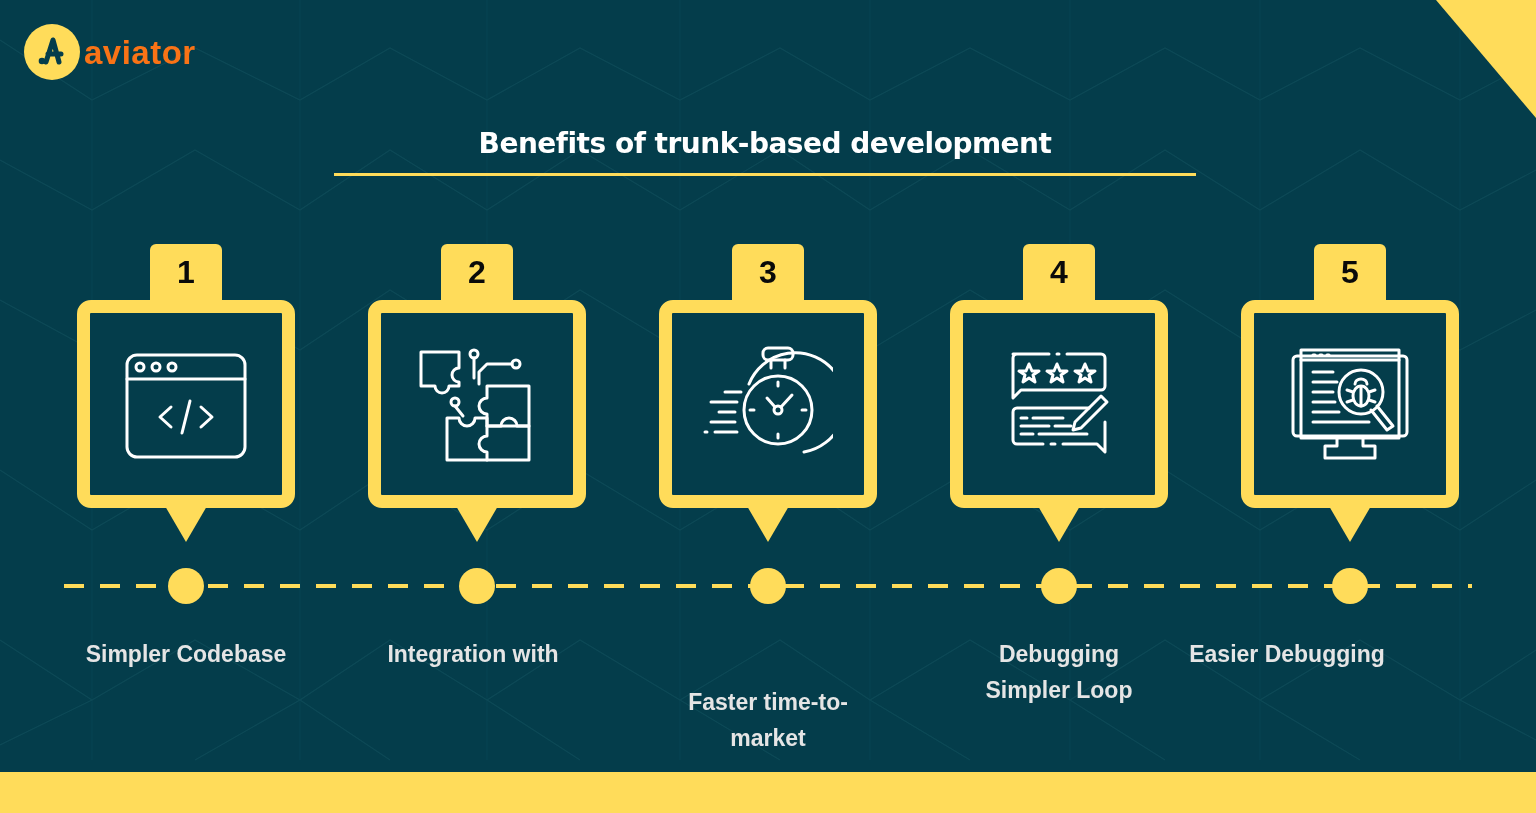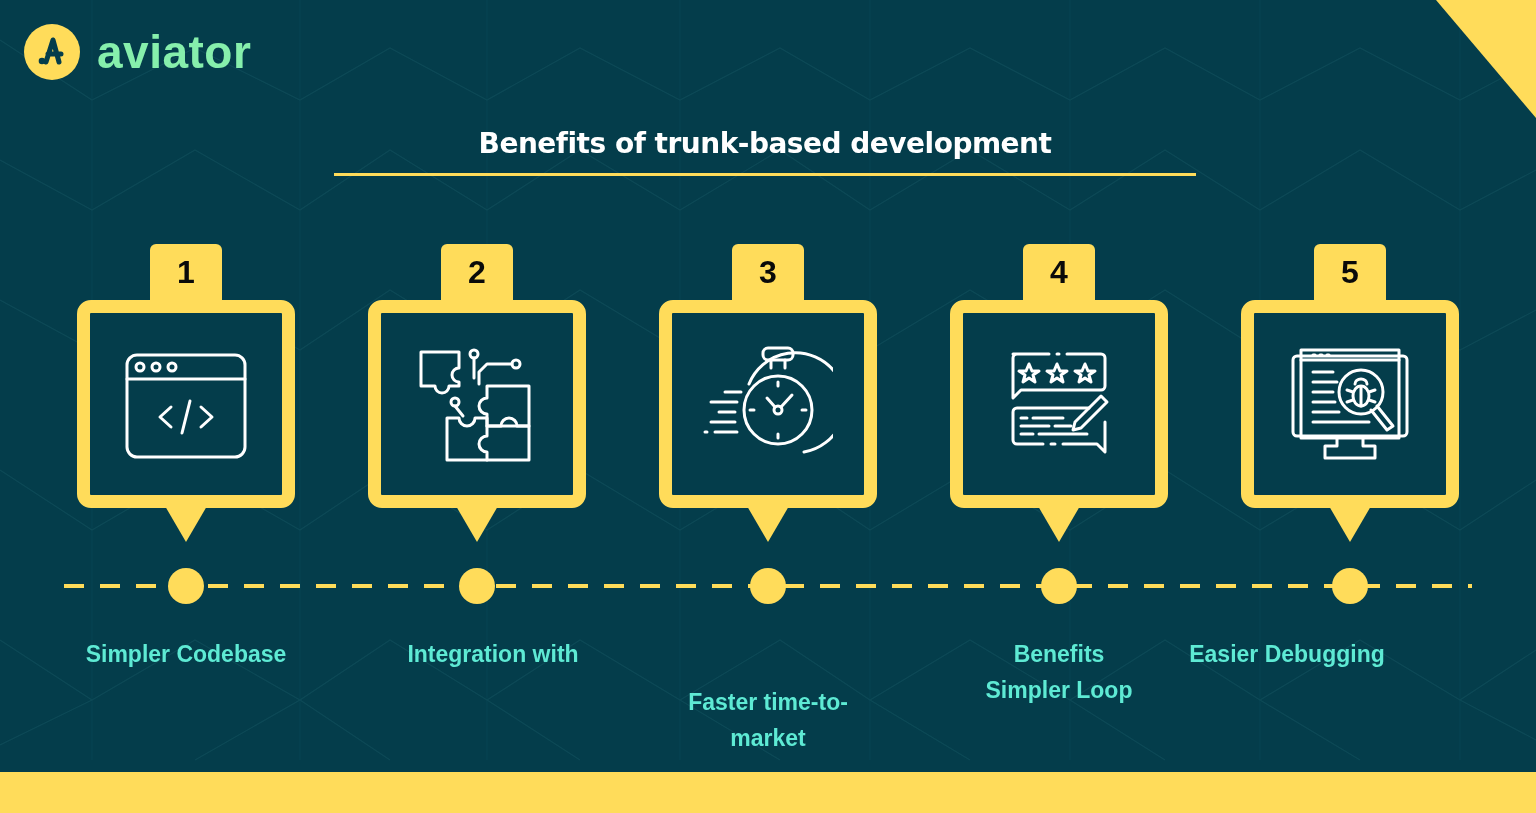--- a/index.html
+++ b/index.html
@@ -14,21 +14,21 @@
     position: absolute; right: 0; top: 0; width: 0; height: 0;
     border-top: 118px solid #ffdc5a;
     border-left: 100px solid transparent;
   }
   .logo { position: absolute; left: 24px; top: 24px; display: flex; align-items: center; }
   .logo-mark {
     width: 56px; height: 56px; border-radius: 50%; background: #ffdc5a;
     display: flex; align-items: center; justify-content: center;
   }
   .logo-text {
-    margin-left: 17px; color: #86efac; font-weight: bold; font-size: 46px;
+    margin-left: 4px; color: #f97316; font-weight: bold; font-size: 33px;
     letter-spacing: 0.5px; line-height: 1;
   }
   .title-wrap {
     position: absolute; left: 334px; top: 118px; width: 862px; text-align: center;
   }
   .title {
     color: #ffffff; font-weight: bold; font-size: 28px; line-height: 52px;
     font-family: "DejaVu Sans", sans-serif; letter-spacing: -0.5px;
   }
   .title-underline {
@@ -52,21 +52,21 @@
     border-left: 21px solid transparent; border-right: 21px solid transparent;
     border-top: 36px solid #ffdc5a; margin-left: -0px;
   }
   .timeline { position: absolute; left: 0; top: 584px; width: 1536px; height: 4px; }
   .dot {
     position: absolute; top: 568px; width: 36px; height: 36px;
     border-radius: 50%; background: #ffdc5a;
   }
   .label {
     position: absolute; top: 636px; width: 260px; text-align: center;
-    color: #5eead4; font-weight: bold; font-size: 23px; line-height: 36px;
+    color: #e5e5e5; font-weight: bold; font-size: 23px; line-height: 36px;
   }
   .footer-band { position: absolute; left: 0; top: 772px; width: 1536px; height: 41px; background: #ffdc5a; }
 </style>
 </head>
 <body>
 
 <svg class="bg-pattern" viewBox="0 0 1536 813">
   <g stroke="#0f4b58" stroke-width="1.2" fill="none" opacity="0.9">
     <path d="M0 40 L92 100 L195 48 L300 100 L390 48 L487 100 L580 48 L680 100 L780 48 L870 100 L970 48 L1070 100 L1165 48 L1260 100 L1360 48 L1460 100 L1536 60"></path>
     <path d="M92 0 V760 M300 0 V760 M487 0 V760 M680 0 V760 M870 0 V760 M1070 0 V760 M1260 0 V760 M1460 0 V760" opacity="0.55"></path>
@@ -226,29 +226,29 @@
 <div class="dot" style="left:168px;"></div>
 <div class="dot" style="left:459px;"></div>
 <div class="dot" style="left:750px;"></div>
 <div class="dot" style="left:1041px;"></div>
 <div class="dot" style="left:1332px;"></div>
 
 <div class="label" style="left:56px;">
   <div>Simpler Codebase</div>
   <div></div>
 </div>
-<div class="label" style="left:363px;">
+<div class="label" style="left:343px;">
   <div>Integration with</div>
 </div>
 <div class="label" style="left:638px;margin-top:48px;">
   <div>Faster time-to-</div>
   <div>market</div>
 </div>
 <div class="label" style="left:929px;">
-  <div>Benefits</div>
+  <div>Debugging</div>
   <div>Simpler Loop</div>
 </div>
 <div class="label" style="left:1157px;">
   <div>Easier Debugging</div>
   <div></div>
 </div>
 
 <div class="footer-band"></div>
 
 </body></html>

